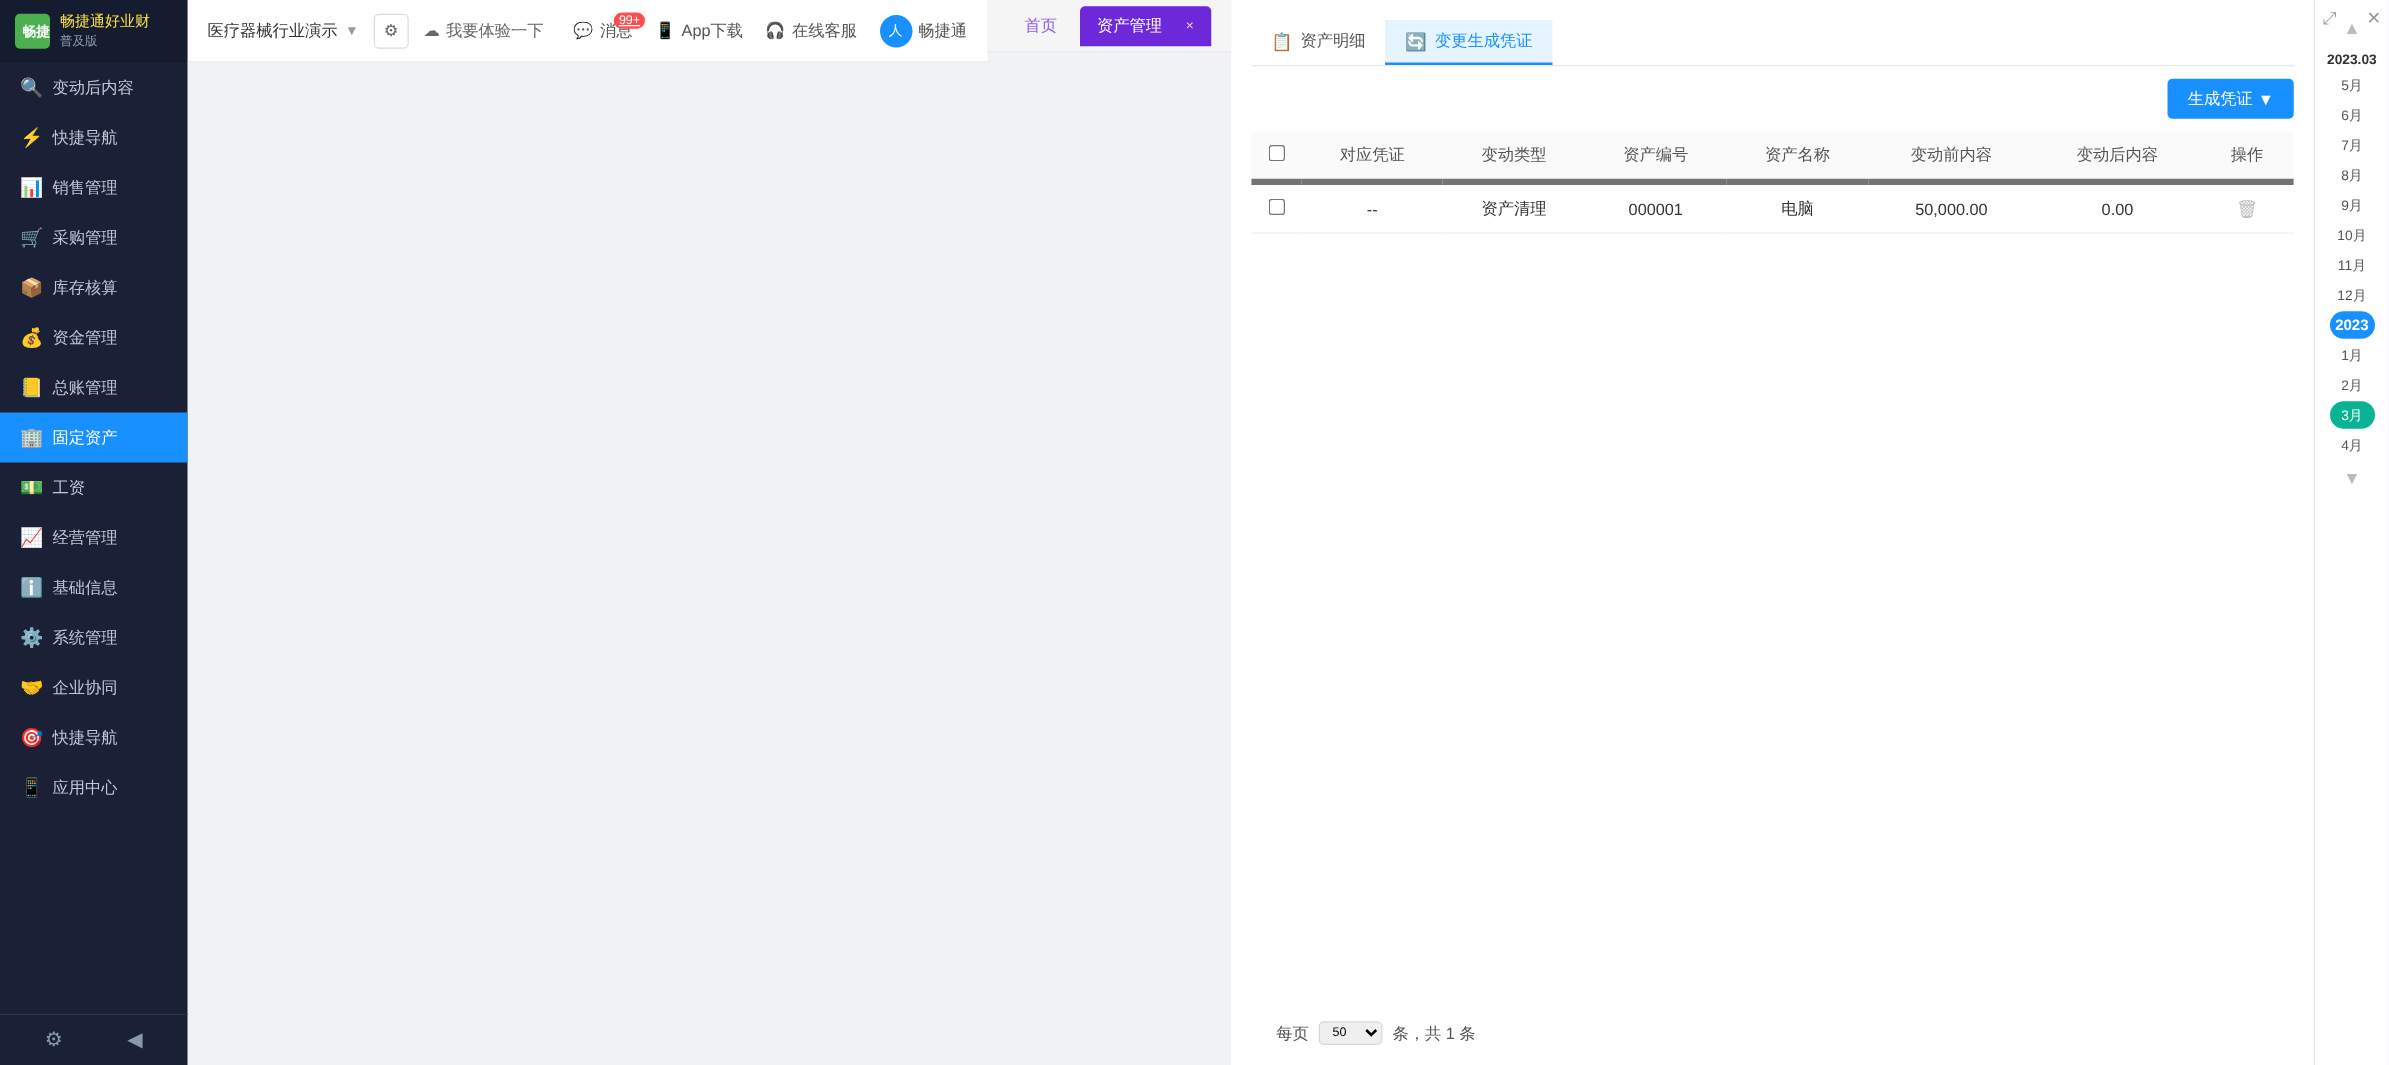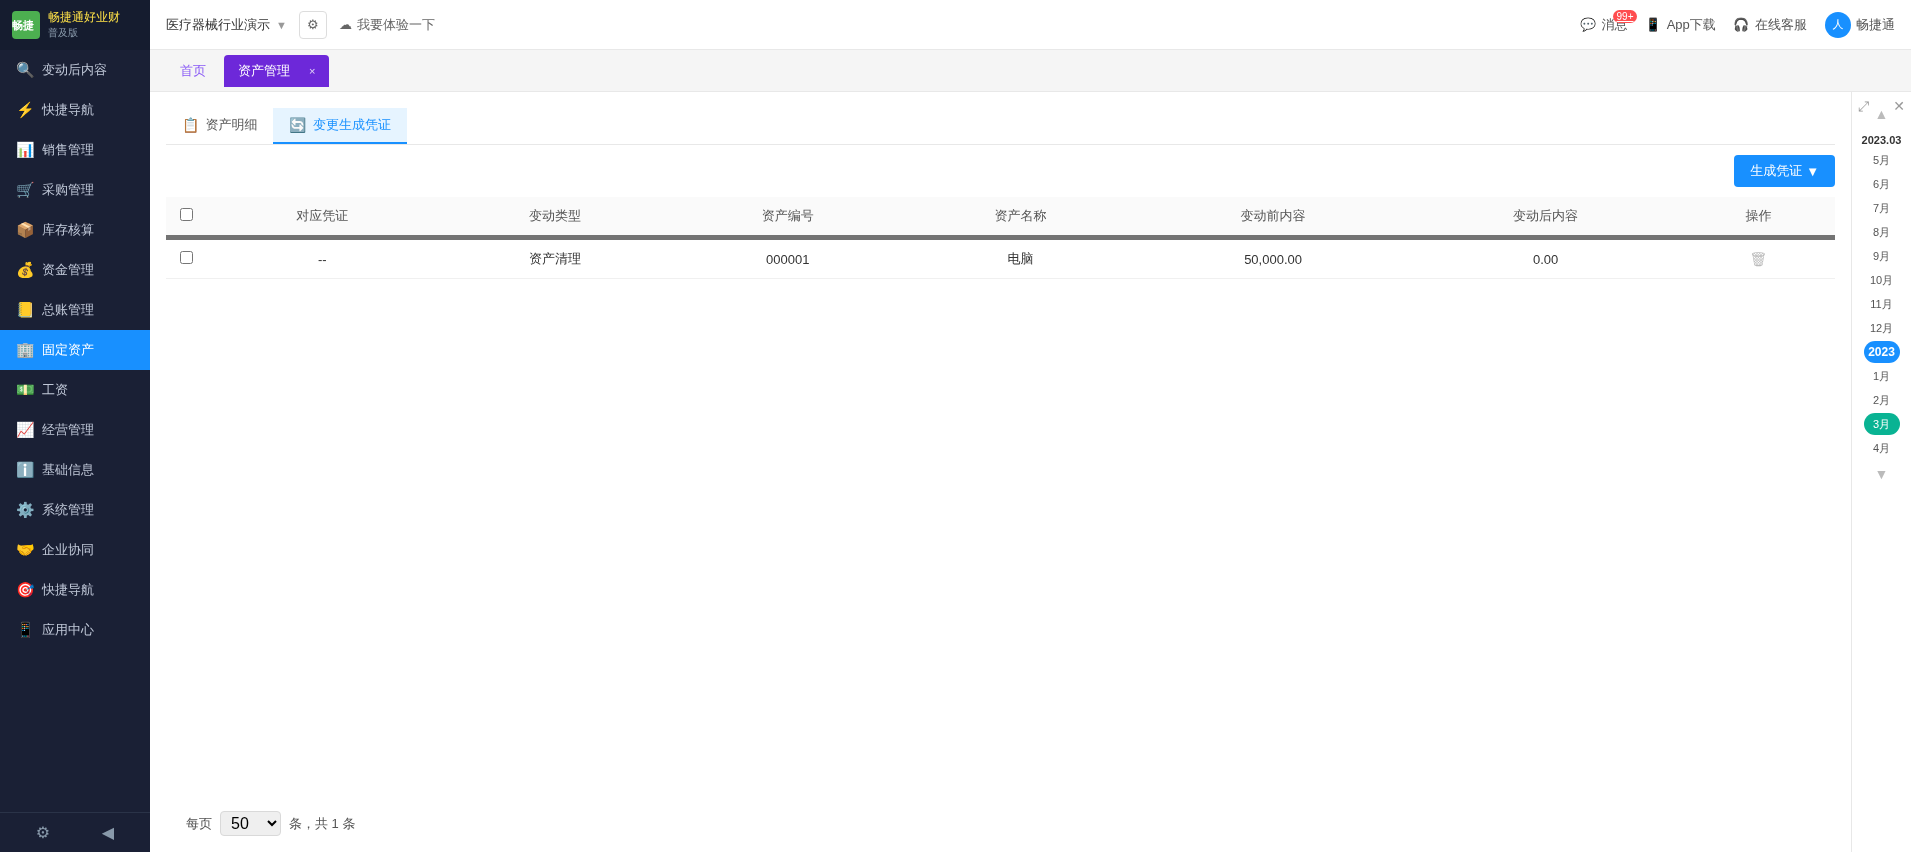--- a/index.html
+++ b/index.html
@@ -23,21 +23,21 @@
       height: 50px;
       gap: 8px;
     }
     .sidebar-logo-icon {
       width: 28px;
       height: 28px;
       background: #4caf50;
       border-radius: 4px;
       display: flex;
       align-items: center;
-      justify-content: flex-start;
+      justify-content: flex-end;
       color: white;
       font-size: 11px;
       font-weight: bold;
       flex-shrink: 0;
     }
     .sidebar-logo-text {
       color: #fde047;
       font-size: 12px;
       line-height: 1.3;
     }
@@ -74,21 +74,20 @@
     .sidebar-bottom-btn {
       color: #8899aa;
       cursor: pointer;
       font-size: 16px;
     }
 
     
     .main {
       flex: 1;
       display: flex;
-      flex-direction: column;
       height: 100%;
       overflow: hidden;
       justify-content: space-between;
     }
 
     
     .topbar {
       background: #fff;
       height: 50px;
       display: flex;
@@ -301,21 +300,21 @@
       padding: 10px 0 0;
       font-size: 13px;
       color: #555;
       gap: 8px;
       margin-left: 20px;
     }
     .page-select {
       border: 1px solid #d9d9d9;
       border-radius: 4px;
       padding: 2px 6px;
-      font-size: 16px;
+      font-size: 10px;
     }
 
     
     .timeline-panel {
       width: 60px;
       background: #fff;
       border-left: 1px solid #e8e8e8;
       display: flex;
       flex-direction: column;
       align-items: center;

